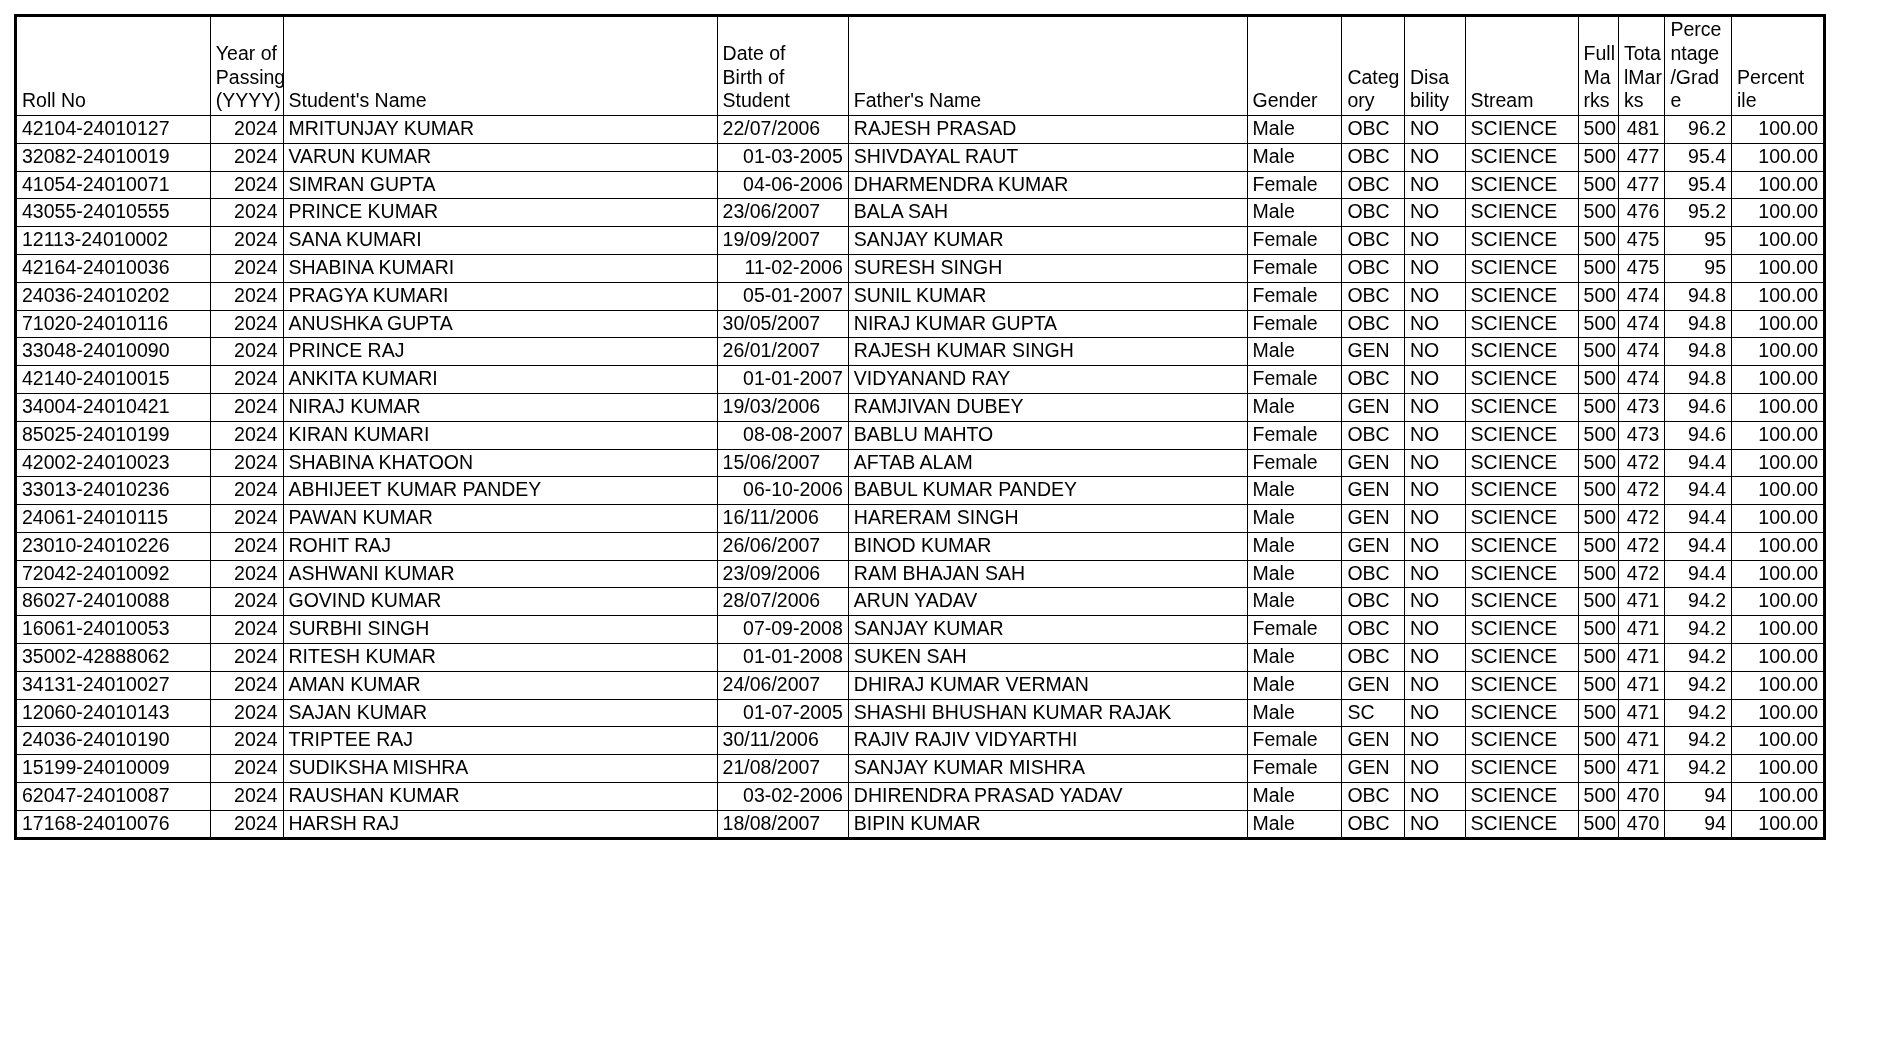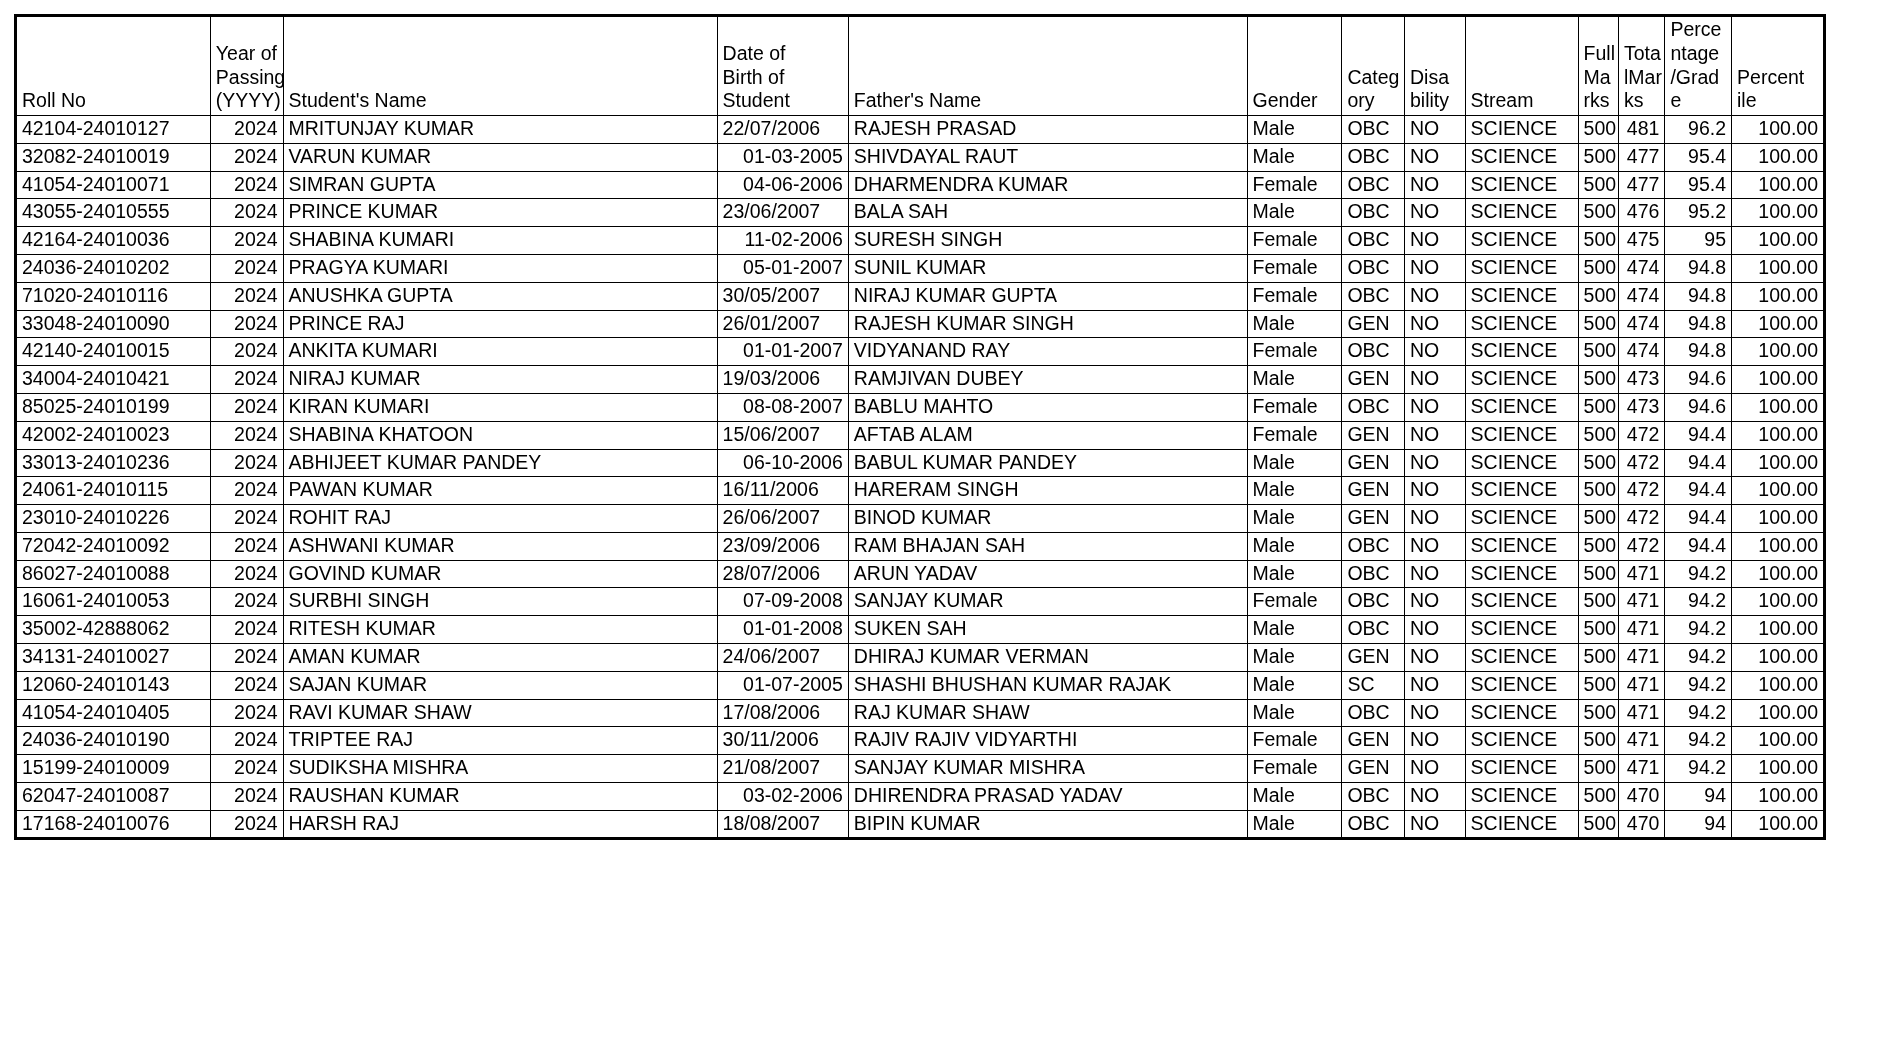--- a/index.html
+++ b/index.html
@@ -208,20 +208,35 @@
           <td class="a-left">Male</td>
           <td class="a-left">OBC</td>
           <td class="a-left">NO</td>
           <td class="a-left">SCIENCE</td>
           <td class="a-right">500</td>
           <td class="a-right">476</td>
           <td class="a-right">95.2</td>
           <td class="a-right">100.00</td>
         </tr>
         <tr>
+          <td class="a-left">12113-24010002</td>
+          <td class="a-right">2024</td>
+          <td class="a-left">SANA KUMARI</td>
+          <td class="a-left">19/09/2007</td>
+          <td class="a-left">SANJAY KUMAR</td>
+          <td class="a-left">Female</td>
+          <td class="a-left">OBC</td>
+          <td class="a-left">NO</td>
+          <td class="a-left">SCIENCE</td>
+          <td class="a-right">500</td>
+          <td class="a-right">475</td>
+          <td class="a-right">95</td>
+          <td class="a-right">100.00</td>
+        </tr>
+        <tr>
           <td class="a-left">42164-24010036</td>
           <td class="a-right">2024</td>
           <td class="a-left">SHABINA KUMARI</td>
           <td class="a-right">11-02-2006</td>
           <td class="a-left">SURESH SINGH</td>
           <td class="a-left">Female</td>
           <td class="a-left">OBC</td>
           <td class="a-left">NO</td>
           <td class="a-left">SCIENCE</td>
           <td class="a-right">500</td>
@@ -455,35 +470,20 @@
           <td class="a-right">100.00</td>
         </tr>
         <tr>
           <td class="a-left">12060-24010143</td>
           <td class="a-right">2024</td>
           <td class="a-left">SAJAN KUMAR</td>
           <td class="a-right">01-07-2005</td>
           <td class="a-left">SHASHI BHUSHAN KUMAR RAJAK</td>
           <td class="a-left">Male</td>
           <td class="a-left">SC</td>
-          <td class="a-left">NO</td>
-          <td class="a-left">SCIENCE</td>
-          <td class="a-right">500</td>
-          <td class="a-right">471</td>
-          <td class="a-right">94.2</td>
-          <td class="a-right">100.00</td>
-        </tr>
-        <tr>
-          <td class="a-left">41054-24010405</td>
-          <td class="a-right">2024</td>
-          <td class="a-left">RAVI KUMAR SHAW</td>
-          <td class="a-left">17/08/2006</td>
-          <td class="a-left">RAJ KUMAR SHAW</td>
-          <td class="a-left">Male</td>
-          <td class="a-left">OBC</td>
           <td class="a-left">NO</td>
           <td class="a-left">SCIENCE</td>
           <td class="a-right">500</td>
           <td class="a-right">471</td>
           <td class="a-right">94.2</td>
           <td class="a-right">100.00</td>
         </tr>
         <tr>
           <td class="a-left">24036-24010190</td>
           <td class="a-right">2024</td>

